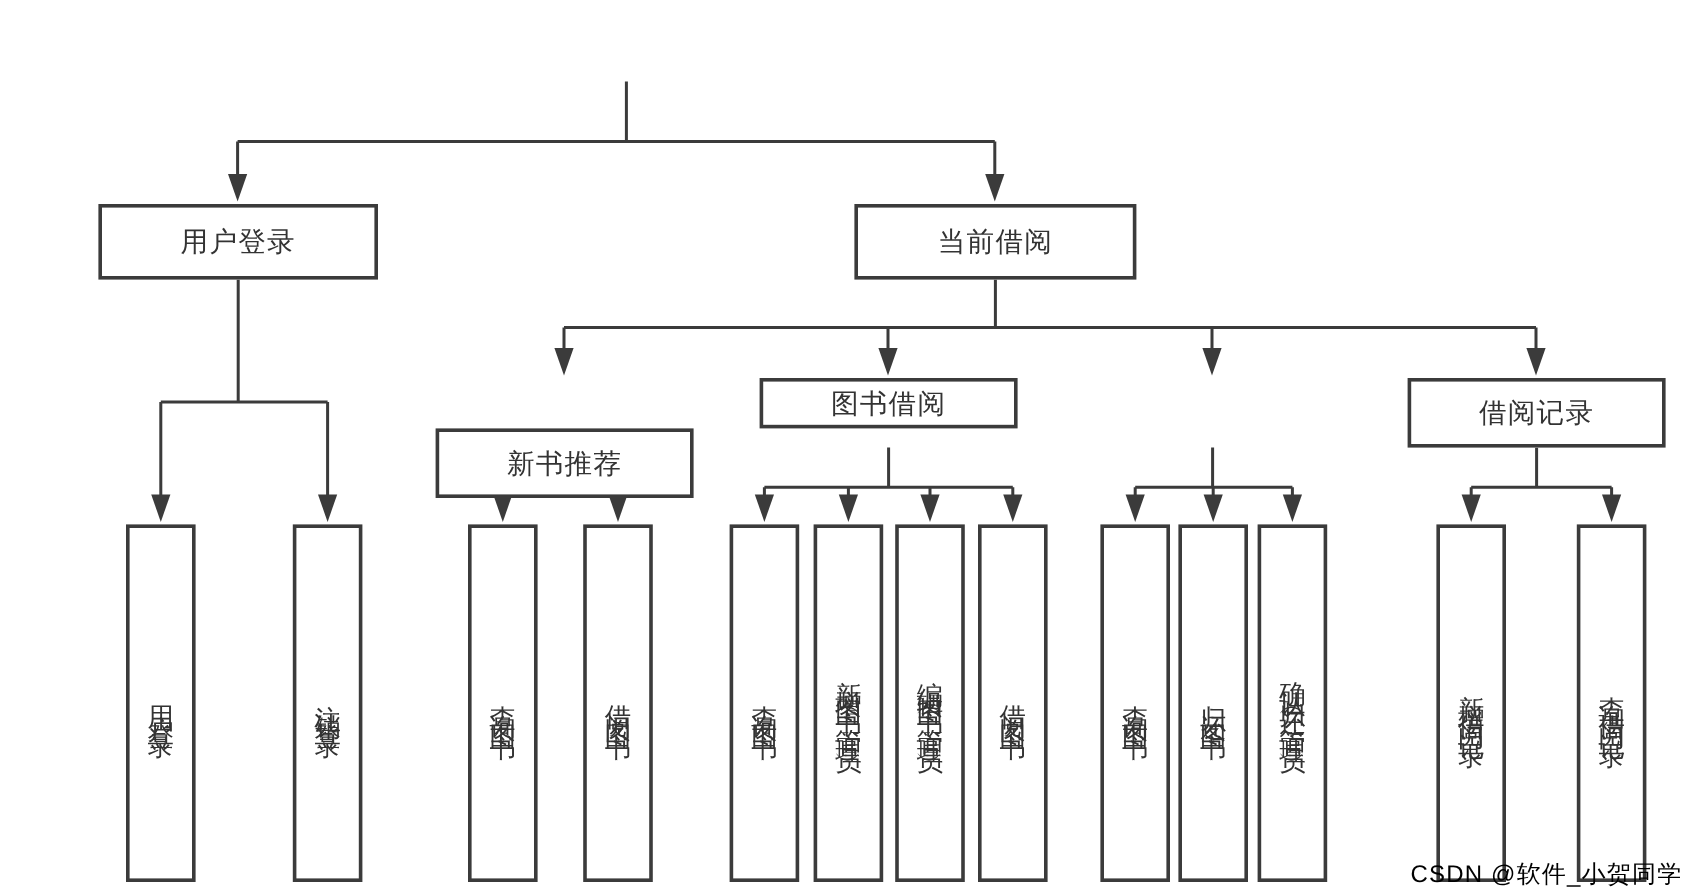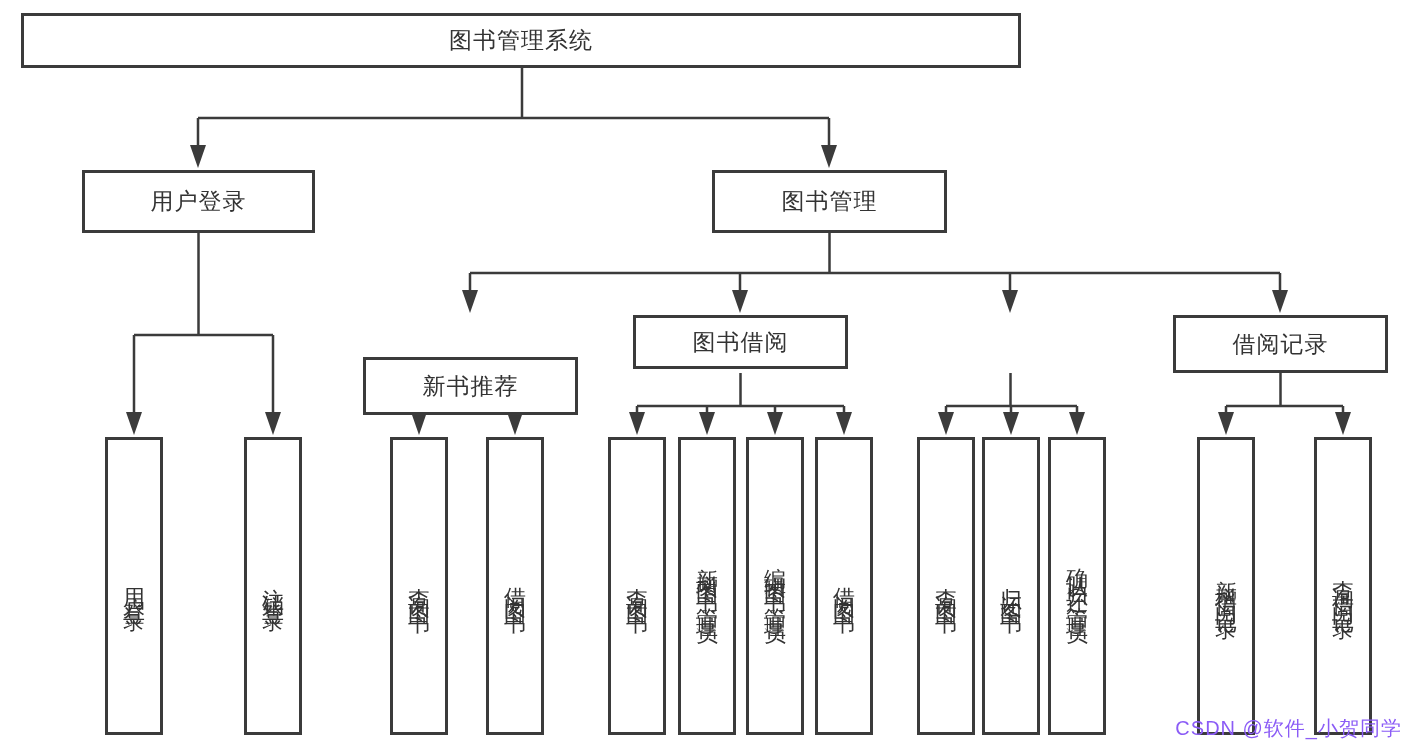--- a/index.html
+++ b/index.html
@@ -60,21 +60,21 @@
     line-height: 1;
     white-space: nowrap;
   }
 
   .watermark {
     position: absolute;
     right: 3px;
     top: 715px;
     z-index: 3;
     font-size: 20px;
-    color: #8b5cf6;
+    color: #000000;
     letter-spacing: 1px;
     white-space: nowrap;
   }
 </style>
 </head>
 <body>
 
 <div class="stage">
 
   <svg class="connectors" viewBox="0 0 1405 747" xmlns="http://www.w3.org/2000/svg">
@@ -110,27 +110,26 @@
       <polygon points="767,412 783,412 775,435"></polygon>
       <polygon points="836,412 852,412 844,435"></polygon>
       <polygon points="938,412 954,412 946,435"></polygon>
       <polygon points="1003,412 1019,412 1011,435"></polygon>
       <polygon points="1069,412 1085,412 1077,435"></polygon>
       <polygon points="1218,412 1234,412 1226,435"></polygon>
       <polygon points="1335,412 1351,412 1343,435"></polygon>
     </g>
   </svg>
 
-  <div class="node hbox" style="left:21px; top:13px; width:1000px; height:55px;">图书管理系统</div>
 
   <div class="node hbox" style="left:82px; top:170px; width:233px; height:63px;">用户登录</div>
-  <div class="node hbox" style="left:712px; top:170px; width:235px; height:63px;">图书管理</div>
+  <div class="node hbox" style="left:712px; top:170px; width:235px; height:63px;">当前借阅</div>
 
   <div class="node hbox" style="left:363px; top:315px; width:215px; height:58px;margin-top:42px;">新书推荐</div>
-  <div class="node hbox" style="left:633px; top:315px; width:215px; height:54px;">图书借阅</div>
+  <div class="node hbox" style="left:633px; top:315px; width:215px; height:42px;">图书借阅</div>
   <div class="node hbox" style="left:1173px; top:315px; width:215px; height:58px;">借阅记录</div>
 
   <div class="node vbox" style="left:105px;">
     <span class="vtext">用户登录</span>
   </div>
   <div class="node vbox" style="left:244px;">
     <span class="vtext">注销登录</span>
   </div>
 
   <div class="node vbox" style="left:390px;">

